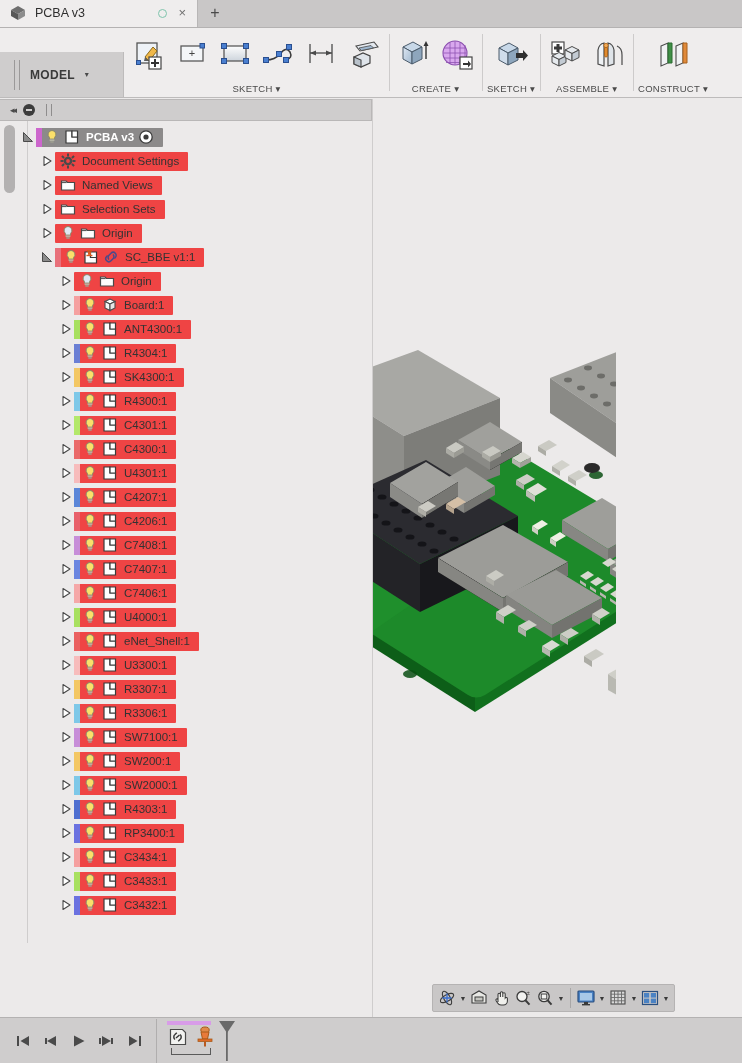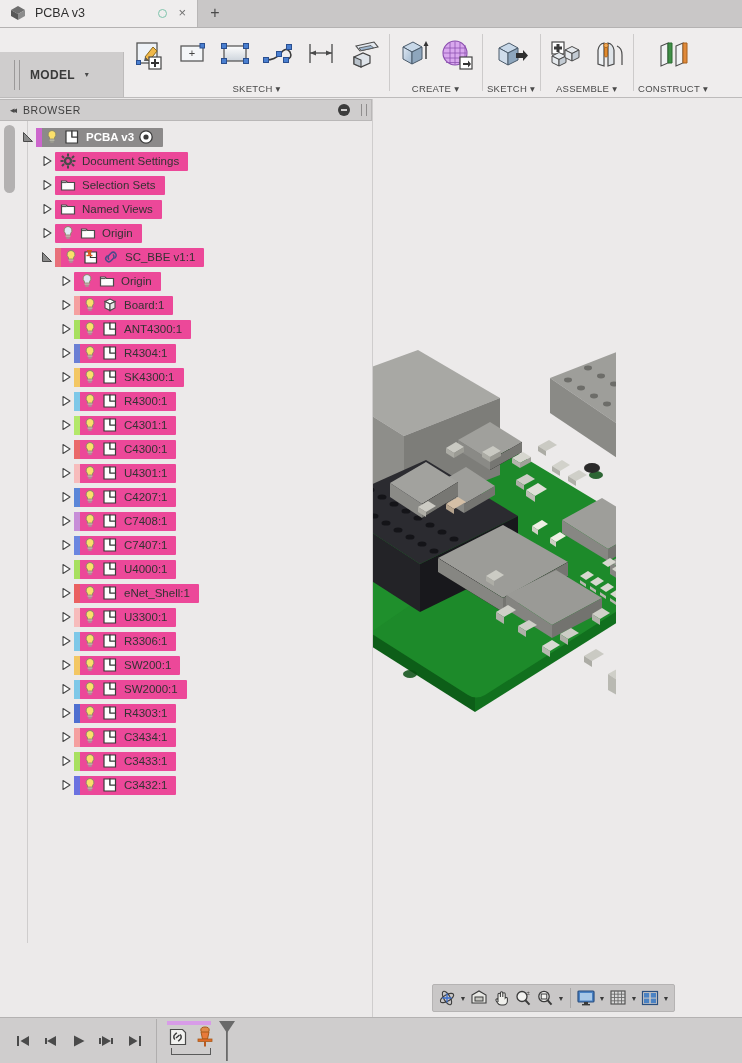--- a/index.html
+++ b/index.html
@@ -86,21 +86,21 @@
     position:absolute; left:4px; top:4px; width:11px; height:68px;
     background:#b3b1b1; border-radius:6px;
   }
   .vrule{ position:absolute; left:27px; top:0; bottom:0; width:1px; background:#cfcdcd;}
 
   .row{ display:flex; align-items:center; height:24px; white-space:nowrap; }
   .tri{
     width:16px; height:24px; flex:none; display:flex; align-items:center; justify-content:center;
   }
   .chip{
-    display:inline-flex; align-items:center; height:19px; background:#ec4899;
+    display:inline-flex; align-items:center; height:19px; background:#ef4444;
     padding-right:7px; border-radius:1px; gap:0;
   }
   .chip.sel{ background:#8c8a8a; }
   .chip.sel .rlbl{ color:#ffffff; font-weight:bold; }
   .cbar{ width:6px; height:19px; flex:none; }
   .icn{ width:20px; height:19px; flex:none; display:flex; align-items:center; justify-content:center;}
   .rlbl{ font-size:11.5px; color:#333; padding-left:4px; padding-right:2px;}
 
   
   .canvas{
@@ -588,21 +588,20 @@
           <path d="M300 188 L310 182 L316 186 L306 192 Z"></path>
             <path d="M300 188 L306 192 L306 197 L300 193 Z" fill="#cfcfc4"></path>
         </g>
       </svg>
     </div>
   </div>
   <div class="canvas-left-edge"></div>
 
   <div class="browser-head">
     <span class="bh-arrows">◂◂</span>
-    <span class="bh-title">BROWSER</span>
     <span class="bh-min"></span>
     <span class="bh-grip"></span>
   </div>
 
   <div class="tree-wrap">
     <div class="vrule"></div>
     <div class="tree-scroll"></div>
     <div id="tree-rows" style="position:absolute; left:0; top:4px; right:0;">
         <div class="row" style="padding-left:20px">
           <span class="tri">
@@ -667,38 +666,38 @@
             </svg>
           </span>
           <span class="chip">
             <span style="width:3px;flex:none"></span>
             <span class="icn">
               <svg width="16" height="16" viewBox="0 0 16 16">
                 <path d="M1.5 4 L1.5 13 L14.5 13 L14.5 5.5 L7.5 5.5 L6 4 Z" fill="#fdfdfd" stroke="#4a4a4a" stroke-width="1.2"></path>
                 <path d="M1.5 5.6 L6.6 5.6" stroke="#4a4a4a" stroke-width="1"></path>
               </svg>
             </span>
-            <span class="rlbl">Selection Sets</span>
+            <span class="rlbl">Named Views</span>
           </span>
         </div>
         <div class="row" style="padding-left:39px">
           <span class="tri">
             <svg width="10" height="12" viewBox="0 0 10 12">
               <polygon points="2,1.5 9,6 2,10.5" fill="#ffffff" stroke="#4a4a4a" stroke-width="1.1" stroke-linejoin="round"></polygon>
             </svg>
           </span>
           <span class="chip">
             <span style="width:3px;flex:none"></span>
             <span class="icn">
               <svg width="16" height="16" viewBox="0 0 16 16">
                 <path d="M1.5 4 L1.5 13 L14.5 13 L14.5 5.5 L7.5 5.5 L6 4 Z" fill="#fdfdfd" stroke="#4a4a4a" stroke-width="1.2"></path>
                 <path d="M1.5 5.6 L6.6 5.6" stroke="#4a4a4a" stroke-width="1"></path>
               </svg>
             </span>
-            <span class="rlbl">Named Views</span>
+            <span class="rlbl">Selection Sets</span>
           </span>
         </div>
         <div class="row" style="padding-left:39px">
           <span class="tri">
             <svg width="10" height="12" viewBox="0 0 10 12">
               <polygon points="2,1.5 9,6 2,10.5" fill="#ffffff" stroke="#4a4a4a" stroke-width="1.1" stroke-linejoin="round"></polygon>
             </svg>
           </span>
           <span class="chip">
             <span style="width:3px;flex:none"></span>
@@ -994,20 +993,44 @@
             <span class="rlbl">C4207:1</span>
           </span>
         </div>
         <div class="row" style="padding-left:58px">
           <span class="tri">
             <svg width="10" height="12" viewBox="0 0 10 12">
               <polygon points="2,1.5 9,6 2,10.5" fill="#ffffff" stroke="#4a4a4a" stroke-width="1.1" stroke-linejoin="round"></polygon>
             </svg>
           </span>
           <span class="chip">
+            <span class="cbar" style="background:#e8606a"></span>
+            <span class="icn">
+              <svg width="16" height="16" viewBox="0 0 16 16">
+                <path d="M8 1.5 a4 4 0 0 0 -2.6 7 l0 1.6 l5.2 0 l0 -1.6 a4 4 0 0 0 -2.6 -7 Z" fill="#fbe06a" stroke="#8a8a6a" stroke-width="1"></path>
+                <rect x="5.6" y="10.4" width="4.8" height="1.5" fill="#b8b8a8"></rect>
+                <rect x="6.3" y="12.2" width="3.4" height="1.5" fill="#a0a090"></rect>
+              </svg>
+            </span>
+            <span class="icn">
+              <svg width="16" height="16" viewBox="0 0 16 16">
+                <path d="M2 2 L8 2 L8 8 L13.5 8 L13.5 14 L2 14 Z" fill="#fefefe" stroke="#3a3a3a" stroke-width="1.2"></path>
+                <path d="M8 2 L13.5 2 L13.5 8 L8 8 Z" fill="#ffffff" stroke="#3a3a3a" stroke-width="1.2"></path>
+              </svg>
+            </span>
+            <span class="rlbl">C4206:1</span>
+          </span>
+        </div>
+        <div class="row" style="padding-left:58px">
+          <span class="tri">
+            <svg width="10" height="12" viewBox="0 0 10 12">
+              <polygon points="2,1.5 9,6 2,10.5" fill="#ffffff" stroke="#4a4a4a" stroke-width="1.1" stroke-linejoin="round"></polygon>
+            </svg>
+          </span>
+          <span class="chip">
             <span class="cbar" style="background:#c78ed8"></span>
             <span class="icn">
               <svg width="16" height="16" viewBox="0 0 16 16">
                 <path d="M8 1.5 a4 4 0 0 0 -2.6 7 l0 1.6 l5.2 0 l0 -1.6 a4 4 0 0 0 -2.6 -7 Z" fill="#fbe06a" stroke="#8a8a6a" stroke-width="1"></path>
                 <rect x="5.6" y="10.4" width="4.8" height="1.5" fill="#b8b8a8"></rect>
                 <rect x="6.3" y="12.2" width="3.4" height="1.5" fill="#a0a090"></rect>
               </svg>
             </span>
             <span class="icn">
               <svg width="16" height="16" viewBox="0 0 16 16">
@@ -1042,20 +1065,44 @@
             <span class="rlbl">C7407:1</span>
           </span>
         </div>
         <div class="row" style="padding-left:58px">
           <span class="tri">
             <svg width="10" height="12" viewBox="0 0 10 12">
               <polygon points="2,1.5 9,6 2,10.5" fill="#ffffff" stroke="#4a4a4a" stroke-width="1.1" stroke-linejoin="round"></polygon>
             </svg>
           </span>
           <span class="chip">
+            <span class="cbar" style="background:#f5a8a8"></span>
+            <span class="icn">
+              <svg width="16" height="16" viewBox="0 0 16 16">
+                <path d="M8 1.5 a4 4 0 0 0 -2.6 7 l0 1.6 l5.2 0 l0 -1.6 a4 4 0 0 0 -2.6 -7 Z" fill="#fbe06a" stroke="#8a8a6a" stroke-width="1"></path>
+                <rect x="5.6" y="10.4" width="4.8" height="1.5" fill="#b8b8a8"></rect>
+                <rect x="6.3" y="12.2" width="3.4" height="1.5" fill="#a0a090"></rect>
+              </svg>
+            </span>
+            <span class="icn">
+              <svg width="16" height="16" viewBox="0 0 16 16">
+                <path d="M2 2 L8 2 L8 8 L13.5 8 L13.5 14 L2 14 Z" fill="#fefefe" stroke="#3a3a3a" stroke-width="1.2"></path>
+                <path d="M8 2 L13.5 2 L13.5 8 L8 8 Z" fill="#ffffff" stroke="#3a3a3a" stroke-width="1.2"></path>
+              </svg>
+            </span>
+            <span class="rlbl">C7406:1</span>
+          </span>
+        </div>
+        <div class="row" style="padding-left:58px">
+          <span class="tri">
+            <svg width="10" height="12" viewBox="0 0 10 12">
+              <polygon points="2,1.5 9,6 2,10.5" fill="#ffffff" stroke="#4a4a4a" stroke-width="1.1" stroke-linejoin="round"></polygon>
+            </svg>
+          </span>
+          <span class="chip">
             <span class="cbar" style="background:#a8e060"></span>
             <span class="icn">
               <svg width="16" height="16" viewBox="0 0 16 16">
                 <path d="M8 1.5 a4 4 0 0 0 -2.6 7 l0 1.6 l5.2 0 l0 -1.6 a4 4 0 0 0 -2.6 -7 Z" fill="#fbe06a" stroke="#8a8a6a" stroke-width="1"></path>
                 <rect x="5.6" y="10.4" width="4.8" height="1.5" fill="#b8b8a8"></rect>
                 <rect x="6.3" y="12.2" width="3.4" height="1.5" fill="#a0a090"></rect>
               </svg>
             </span>
             <span class="icn">
               <svg width="16" height="16" viewBox="0 0 16 16">
@@ -1114,20 +1161,44 @@
             <span class="rlbl">U3300:1</span>
           </span>
         </div>
         <div class="row" style="padding-left:58px">
           <span class="tri">
             <svg width="10" height="12" viewBox="0 0 10 12">
               <polygon points="2,1.5 9,6 2,10.5" fill="#ffffff" stroke="#4a4a4a" stroke-width="1.1" stroke-linejoin="round"></polygon>
             </svg>
           </span>
           <span class="chip">
+            <span class="cbar" style="background:#f3c764"></span>
+            <span class="icn">
+              <svg width="16" height="16" viewBox="0 0 16 16">
+                <path d="M8 1.5 a4 4 0 0 0 -2.6 7 l0 1.6 l5.2 0 l0 -1.6 a4 4 0 0 0 -2.6 -7 Z" fill="#fbe06a" stroke="#8a8a6a" stroke-width="1"></path>
+                <rect x="5.6" y="10.4" width="4.8" height="1.5" fill="#b8b8a8"></rect>
+                <rect x="6.3" y="12.2" width="3.4" height="1.5" fill="#a0a090"></rect>
+              </svg>
+            </span>
+            <span class="icn">
+              <svg width="16" height="16" viewBox="0 0 16 16">
+                <path d="M2 2 L8 2 L8 8 L13.5 8 L13.5 14 L2 14 Z" fill="#fefefe" stroke="#3a3a3a" stroke-width="1.2"></path>
+                <path d="M8 2 L13.5 2 L13.5 8 L8 8 Z" fill="#ffffff" stroke="#3a3a3a" stroke-width="1.2"></path>
+              </svg>
+            </span>
+            <span class="rlbl">R3307:1</span>
+          </span>
+        </div>
+        <div class="row" style="padding-left:58px">
+          <span class="tri">
+            <svg width="10" height="12" viewBox="0 0 10 12">
+              <polygon points="2,1.5 9,6 2,10.5" fill="#ffffff" stroke="#4a4a4a" stroke-width="1.1" stroke-linejoin="round"></polygon>
+            </svg>
+          </span>
+          <span class="chip">
             <span class="cbar" style="background:#7ec8e8"></span>
             <span class="icn">
               <svg width="16" height="16" viewBox="0 0 16 16">
                 <path d="M8 1.5 a4 4 0 0 0 -2.6 7 l0 1.6 l5.2 0 l0 -1.6 a4 4 0 0 0 -2.6 -7 Z" fill="#fbe06a" stroke="#8a8a6a" stroke-width="1"></path>
                 <rect x="5.6" y="10.4" width="4.8" height="1.5" fill="#b8b8a8"></rect>
                 <rect x="6.3" y="12.2" width="3.4" height="1.5" fill="#a0a090"></rect>
               </svg>
             </span>
             <span class="icn">
               <svg width="16" height="16" viewBox="0 0 16 16">
@@ -1138,20 +1209,44 @@
             <span class="rlbl">R3306:1</span>
           </span>
         </div>
         <div class="row" style="padding-left:58px">
           <span class="tri">
             <svg width="10" height="12" viewBox="0 0 10 12">
               <polygon points="2,1.5 9,6 2,10.5" fill="#ffffff" stroke="#4a4a4a" stroke-width="1.1" stroke-linejoin="round"></polygon>
             </svg>
           </span>
           <span class="chip">
+            <span class="cbar" style="background:#c78ed8"></span>
+            <span class="icn">
+              <svg width="16" height="16" viewBox="0 0 16 16">
+                <path d="M8 1.5 a4 4 0 0 0 -2.6 7 l0 1.6 l5.2 0 l0 -1.6 a4 4 0 0 0 -2.6 -7 Z" fill="#fbe06a" stroke="#8a8a6a" stroke-width="1"></path>
+                <rect x="5.6" y="10.4" width="4.8" height="1.5" fill="#b8b8a8"></rect>
+                <rect x="6.3" y="12.2" width="3.4" height="1.5" fill="#a0a090"></rect>
+              </svg>
+            </span>
+            <span class="icn">
+              <svg width="16" height="16" viewBox="0 0 16 16">
+                <path d="M2 2 L8 2 L8 8 L13.5 8 L13.5 14 L2 14 Z" fill="#fefefe" stroke="#3a3a3a" stroke-width="1.2"></path>
+                <path d="M8 2 L13.5 2 L13.5 8 L8 8 Z" fill="#ffffff" stroke="#3a3a3a" stroke-width="1.2"></path>
+              </svg>
+            </span>
+            <span class="rlbl">SW7100:1</span>
+          </span>
+        </div>
+        <div class="row" style="padding-left:58px">
+          <span class="tri">
+            <svg width="10" height="12" viewBox="0 0 10 12">
+              <polygon points="2,1.5 9,6 2,10.5" fill="#ffffff" stroke="#4a4a4a" stroke-width="1.1" stroke-linejoin="round"></polygon>
+            </svg>
+          </span>
+          <span class="chip">
             <span class="cbar" style="background:#f3c764"></span>
             <span class="icn">
               <svg width="16" height="16" viewBox="0 0 16 16">
                 <path d="M8 1.5 a4 4 0 0 0 -2.6 7 l0 1.6 l5.2 0 l0 -1.6 a4 4 0 0 0 -2.6 -7 Z" fill="#fbe06a" stroke="#8a8a6a" stroke-width="1"></path>
                 <rect x="5.6" y="10.4" width="4.8" height="1.5" fill="#b8b8a8"></rect>
                 <rect x="6.3" y="12.2" width="3.4" height="1.5" fill="#a0a090"></rect>
               </svg>
             </span>
             <span class="icn">
               <svg width="16" height="16" viewBox="0 0 16 16">
@@ -1201,20 +1296,44 @@
                 <rect x="6.3" y="12.2" width="3.4" height="1.5" fill="#a0a090"></rect>
               </svg>
             </span>
             <span class="icn">
               <svg width="16" height="16" viewBox="0 0 16 16">
                 <path d="M2 2 L8 2 L8 8 L13.5 8 L13.5 14 L2 14 Z" fill="#fefefe" stroke="#3a3a3a" stroke-width="1.2"></path>
                 <path d="M8 2 L13.5 2 L13.5 8 L8 8 Z" fill="#ffffff" stroke="#3a3a3a" stroke-width="1.2"></path>
               </svg>
             </span>
             <span class="rlbl">R4303:1</span>
+          </span>
+        </div>
+        <div class="row" style="padding-left:58px">
+          <span class="tri">
+            <svg width="10" height="12" viewBox="0 0 10 12">
+              <polygon points="2,1.5 9,6 2,10.5" fill="#ffffff" stroke="#4a4a4a" stroke-width="1.1" stroke-linejoin="round"></polygon>
+            </svg>
+          </span>
+          <span class="chip">
+            <span class="cbar" style="background:#6b72e0"></span>
+            <span class="icn">
+              <svg width="16" height="16" viewBox="0 0 16 16">
+                <path d="M8 1.5 a4 4 0 0 0 -2.6 7 l0 1.6 l5.2 0 l0 -1.6 a4 4 0 0 0 -2.6 -7 Z" fill="#fbe06a" stroke="#8a8a6a" stroke-width="1"></path>
+                <rect x="5.6" y="10.4" width="4.8" height="1.5" fill="#b8b8a8"></rect>
+                <rect x="6.3" y="12.2" width="3.4" height="1.5" fill="#a0a090"></rect>
+              </svg>
+            </span>
+            <span class="icn">
+              <svg width="16" height="16" viewBox="0 0 16 16">
+                <path d="M2 2 L8 2 L8 8 L13.5 8 L13.5 14 L2 14 Z" fill="#fefefe" stroke="#3a3a3a" stroke-width="1.2"></path>
+                <path d="M8 2 L13.5 2 L13.5 8 L8 8 Z" fill="#ffffff" stroke="#3a3a3a" stroke-width="1.2"></path>
+              </svg>
+            </span>
+            <span class="rlbl">RP3400:1</span>
           </span>
         </div>
         <div class="row" style="padding-left:58px">
           <span class="tri">
             <svg width="10" height="12" viewBox="0 0 10 12">
               <polygon points="2,1.5 9,6 2,10.5" fill="#ffffff" stroke="#4a4a4a" stroke-width="1.1" stroke-linejoin="round"></polygon>
             </svg>
           </span>
           <span class="chip">
             <span class="cbar" style="background:#f5a0a0"></span>

